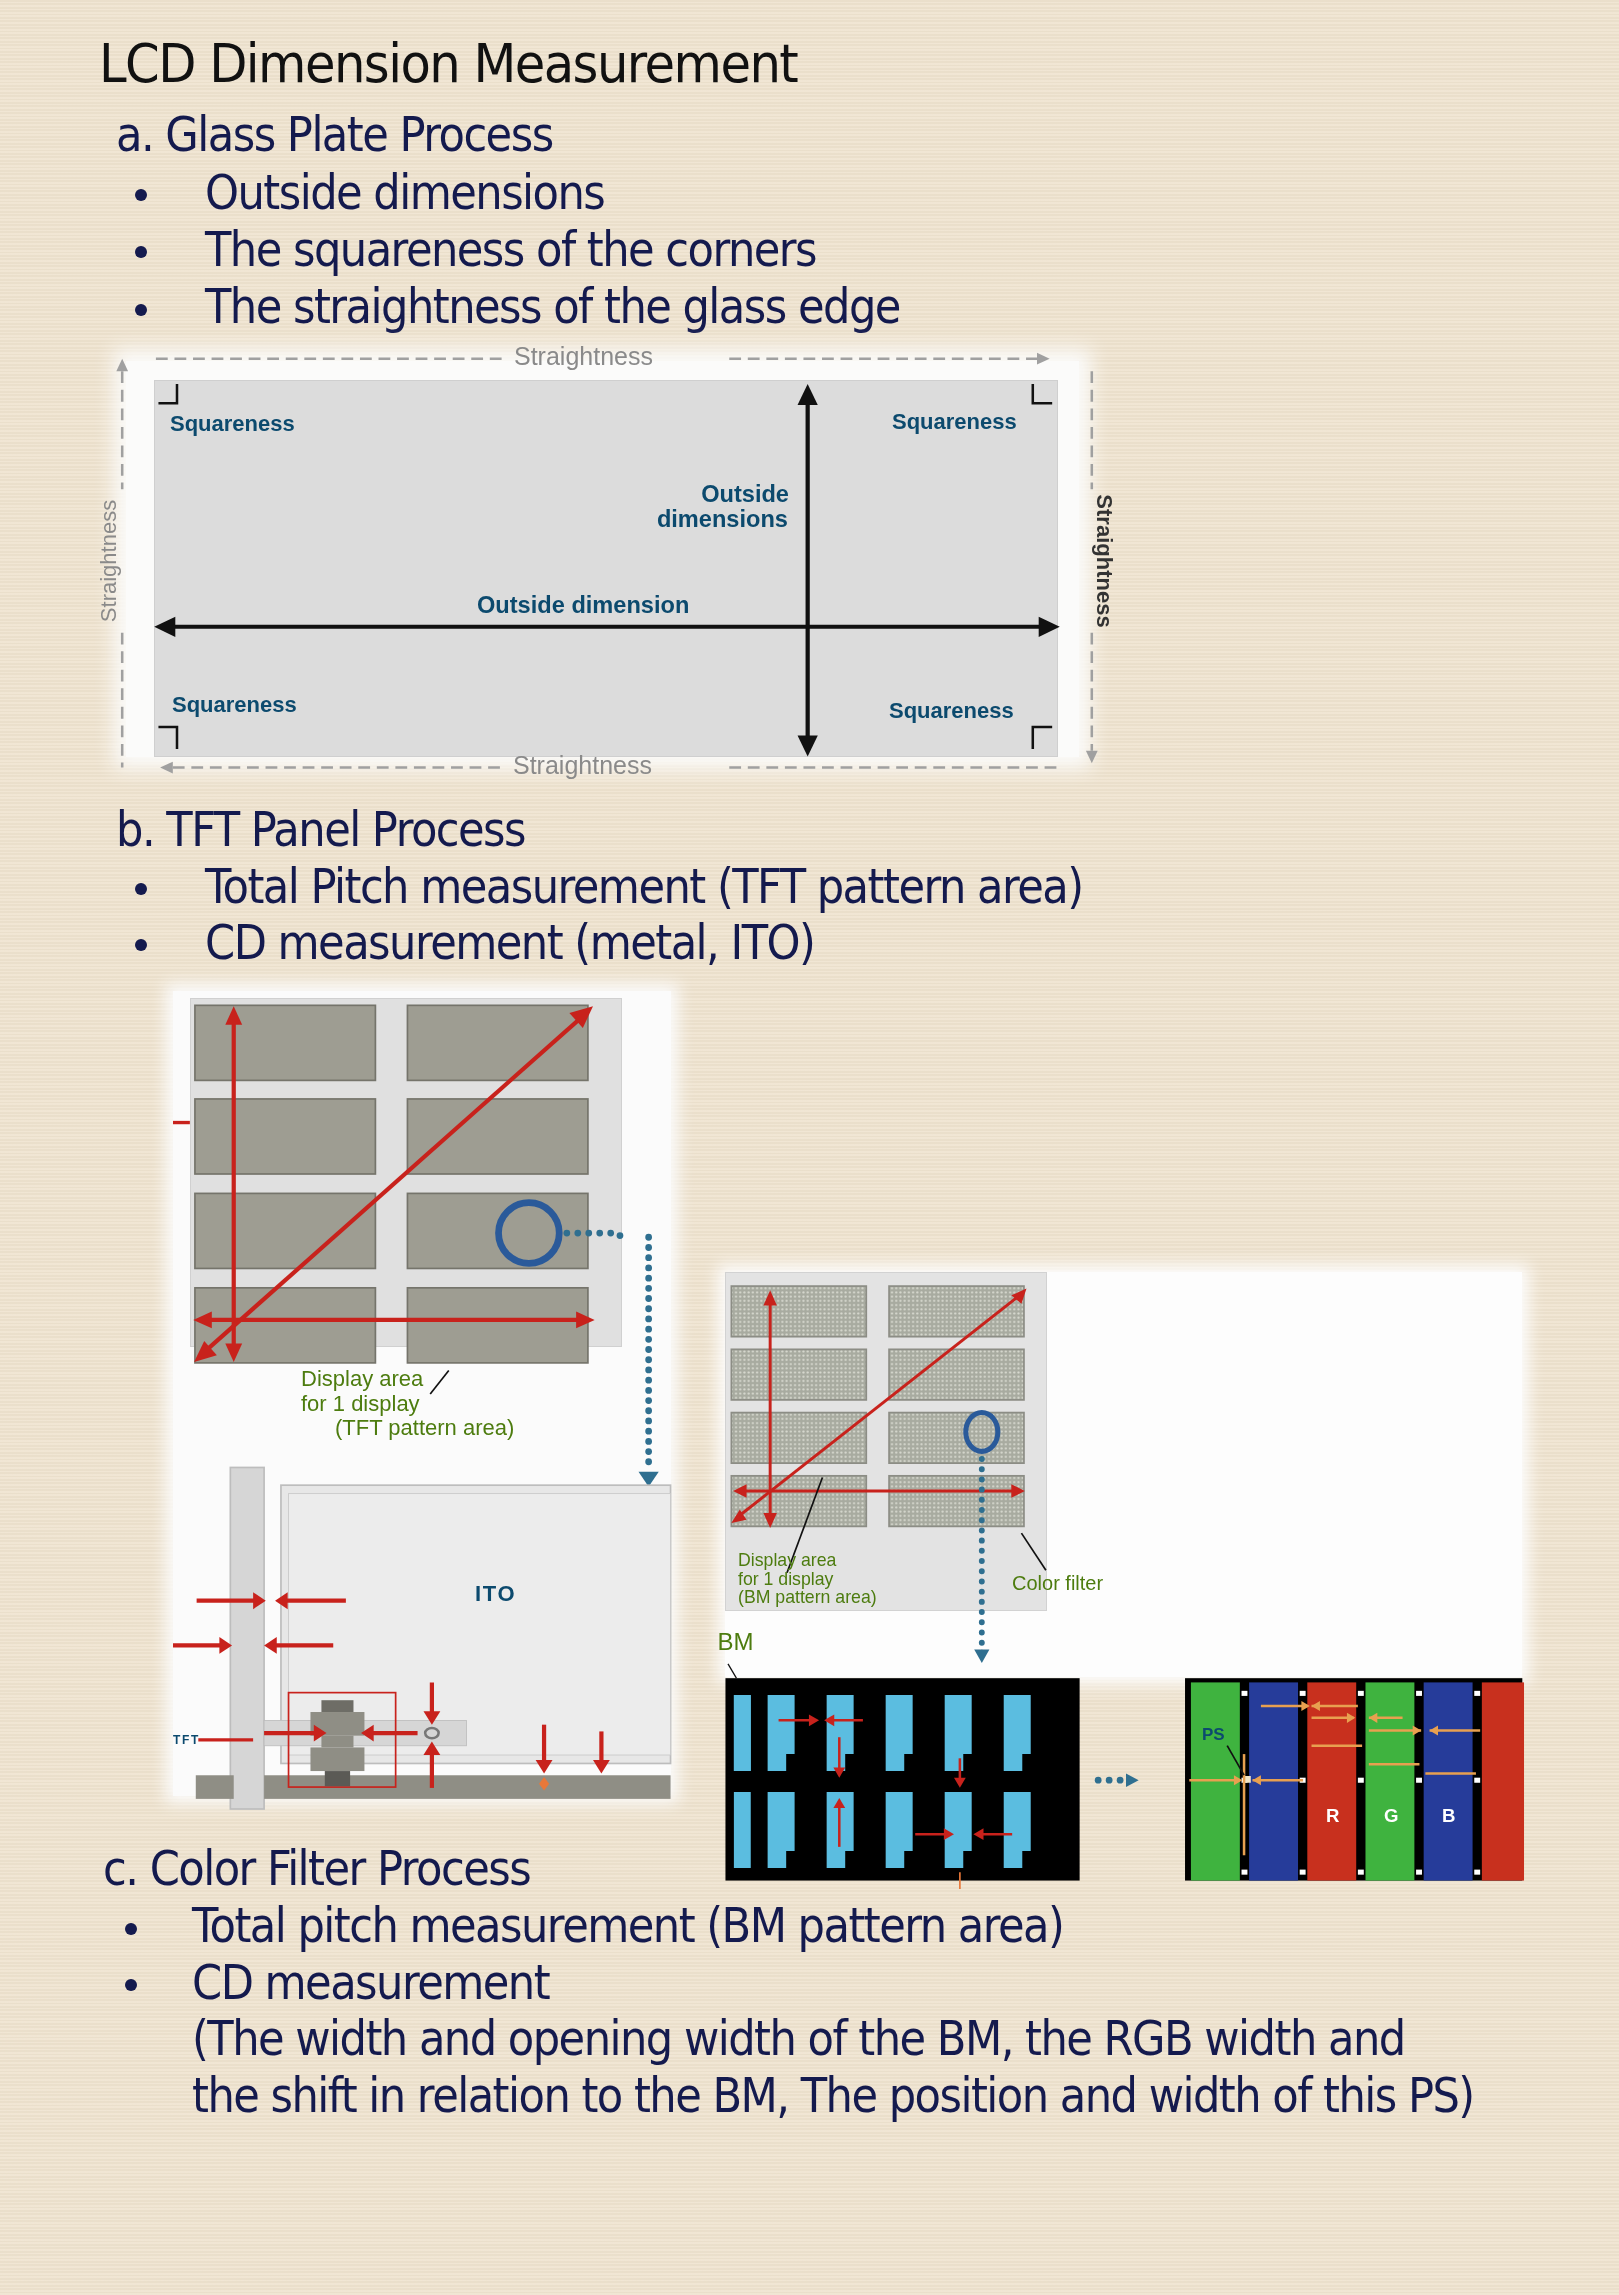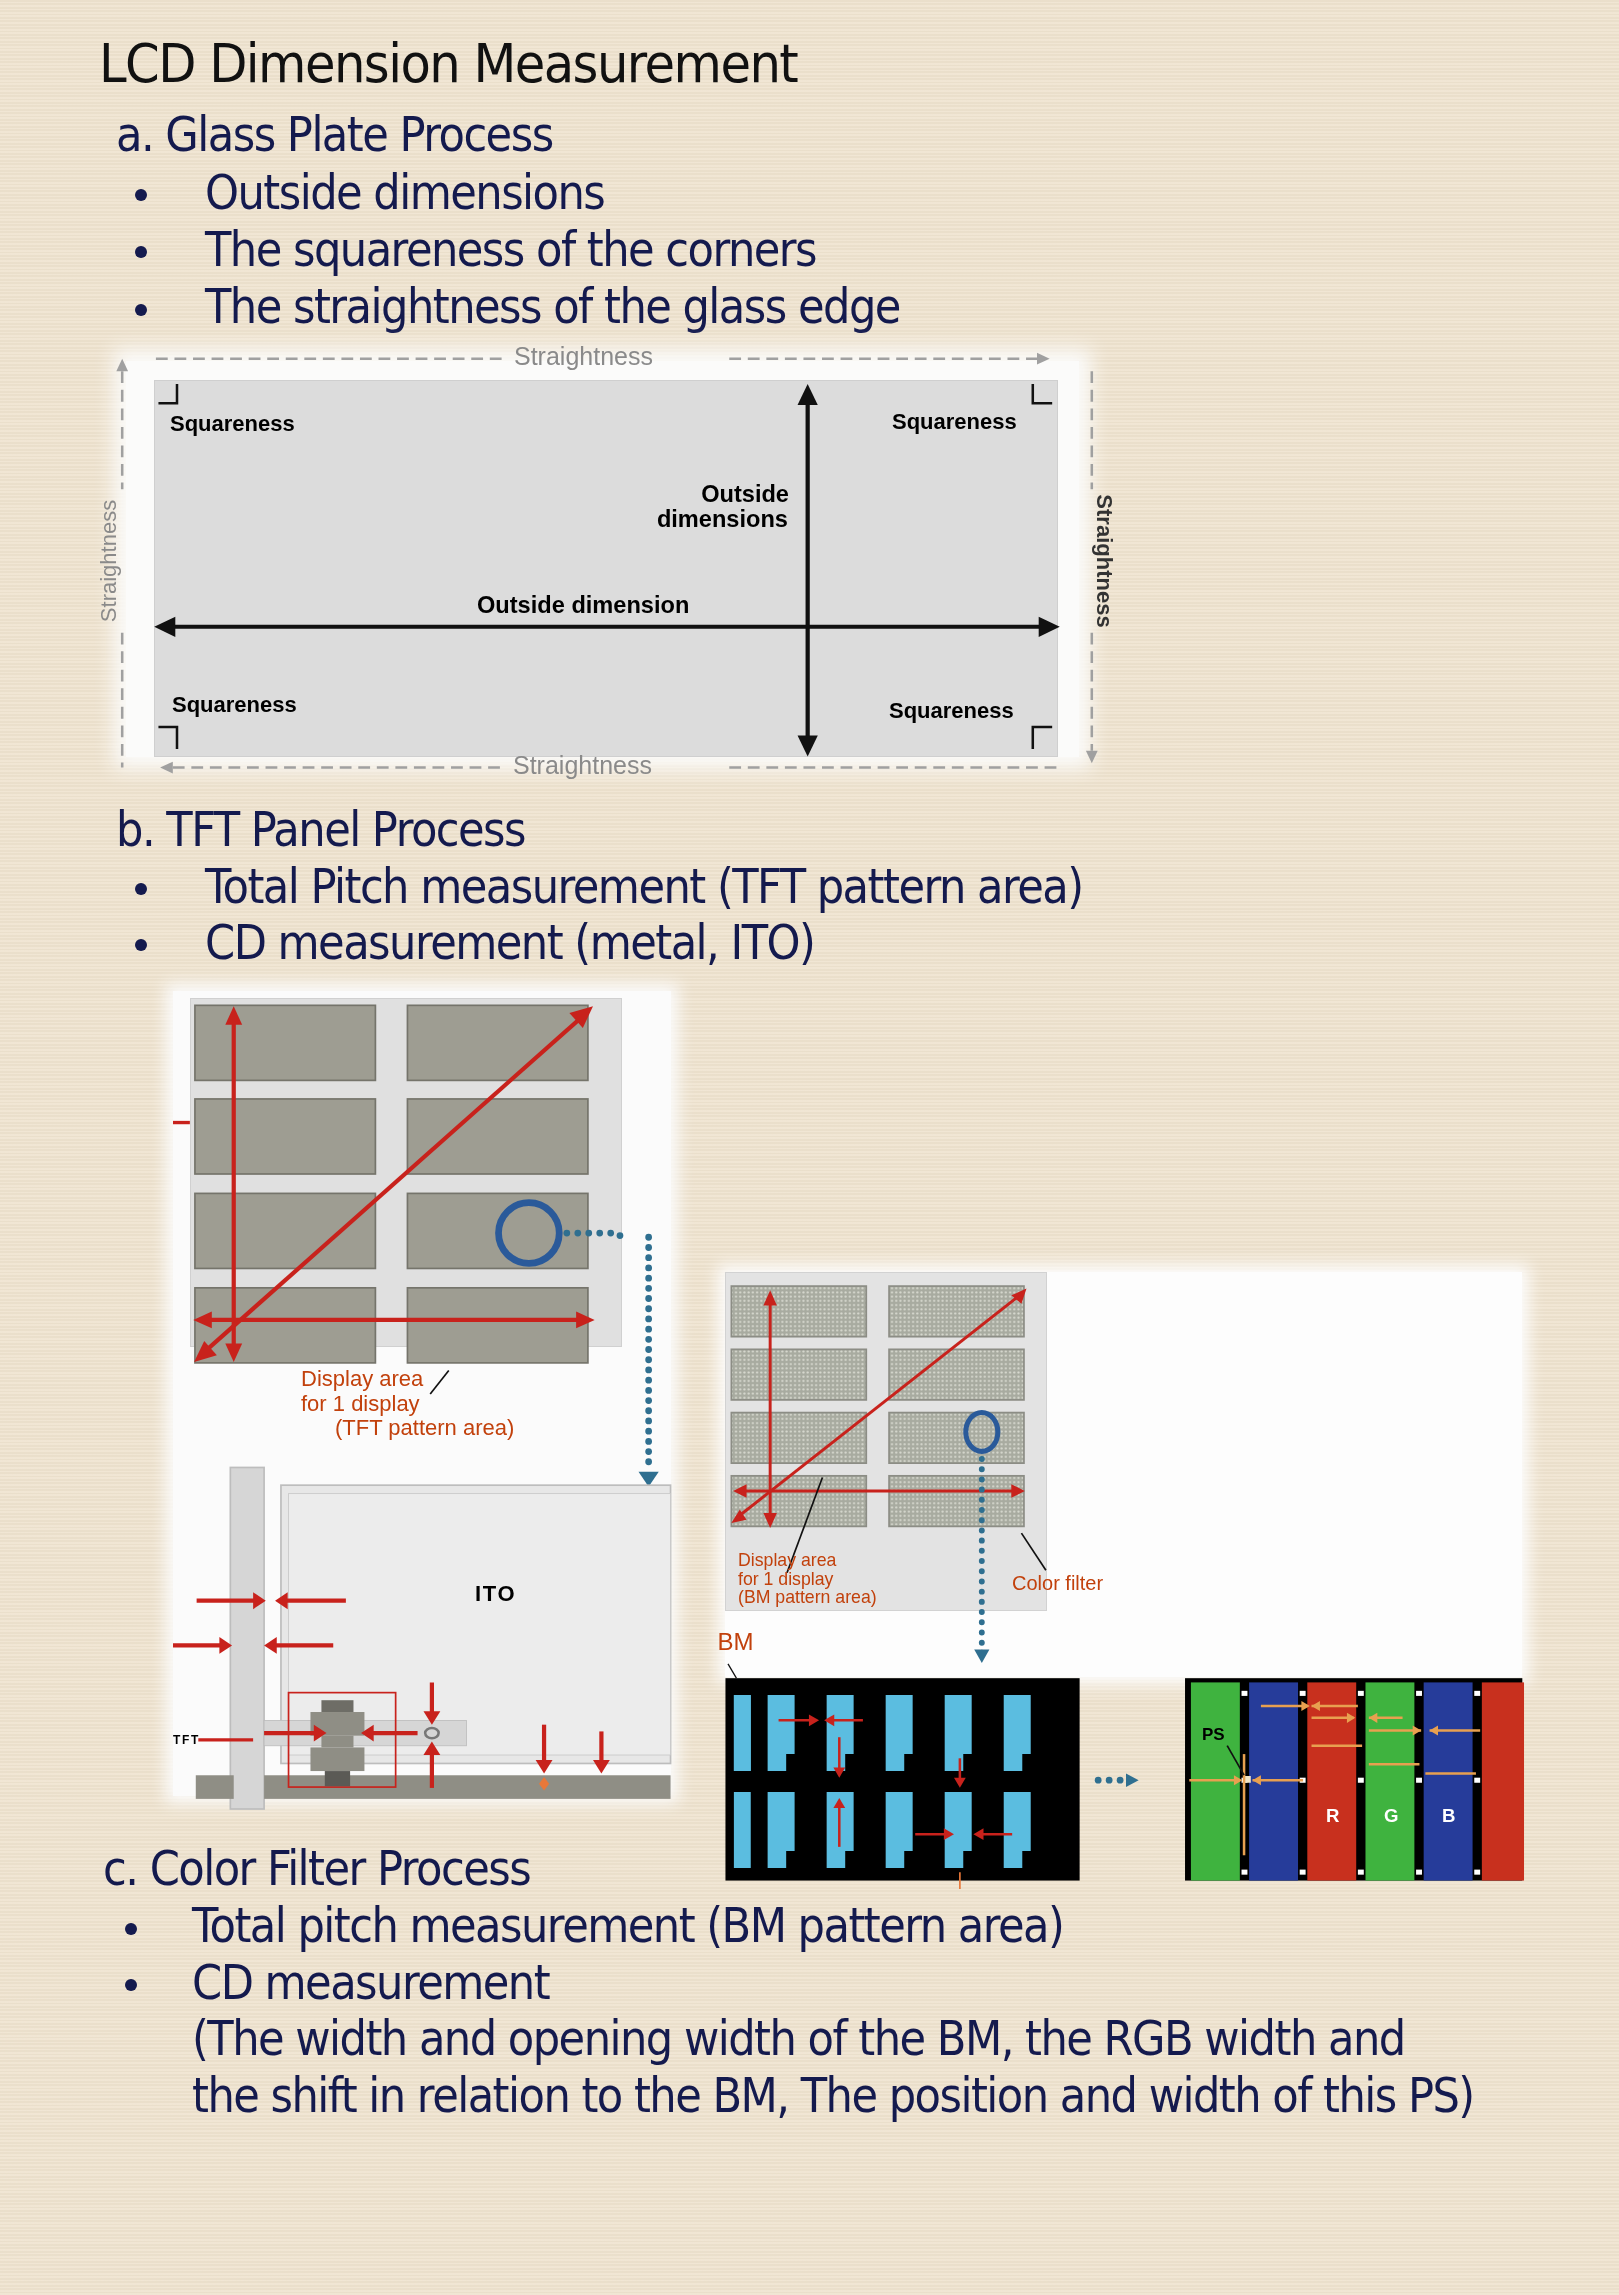--- a/index.html
+++ b/index.html
@@ -7,22 +7,22 @@
     width:1619px; height:2295px; position:relative; overflow:hidden;
     background:#efe3cf;
     background-image: repeating-linear-gradient(0deg, rgba(255,255,255,0.10) 0 1.7px, rgba(0,0,0,0.02) 1.7px 3.4px);
     font-family:"Liberation Sans", sans-serif;
   }
   .abs { position:absolute; }
   .title { left:99px; top:32px; font-size:54px; color:#111; font-family:"DejaVu Sans", sans-serif; letter-spacing:-1.7px; transform:scaleX(0.92); transform-origin:left; white-space:nowrap; }
   .heading { font-size:48px; color:#141a4e; font-family:"DejaVu Sans", sans-serif; letter-spacing:-1.7px; transform:scaleX(0.90); transform-origin:left; white-space:nowrap; }
   .bullet-line { font-size:48px; color:#141a4e; font-family:"DejaVu Sans", sans-serif; letter-spacing:-1.7px; white-space:nowrap; transform:scaleX(0.90); transform-origin:left; }
   .dot { width:11.8px; height:11.8px; border-radius:50%; background:#141a4e; position:absolute; }
-  .lbl { font-family:"Liberation Sans", sans-serif; font-weight:bold; color:#000000; white-space:nowrap; }
-  .lbl-n { font-family:"Liberation Sans", sans-serif; color:#c2410c; white-space:nowrap; }
+  .lbl { font-family:"Liberation Sans", sans-serif; font-weight:bold; color:#0c4a6e; white-space:nowrap; }
+  .lbl-n { font-family:"Liberation Sans", sans-serif; color:#4d7c0f; white-space:nowrap; }
   svg { position:absolute; overflow:visible; }
 </style>
 </head>
 <body>
 
 <div class="abs title">LCD Dimension Measurement</div>
 
 <div class="abs heading" style="left:116px; top:106px;">a. Glass Plate Process</div>
 <div class="dot" style="left:135px; top:189px;"></div>
 <div class="abs bullet-line" style="left:205px; top:164px;">Outside dimensions</div>

